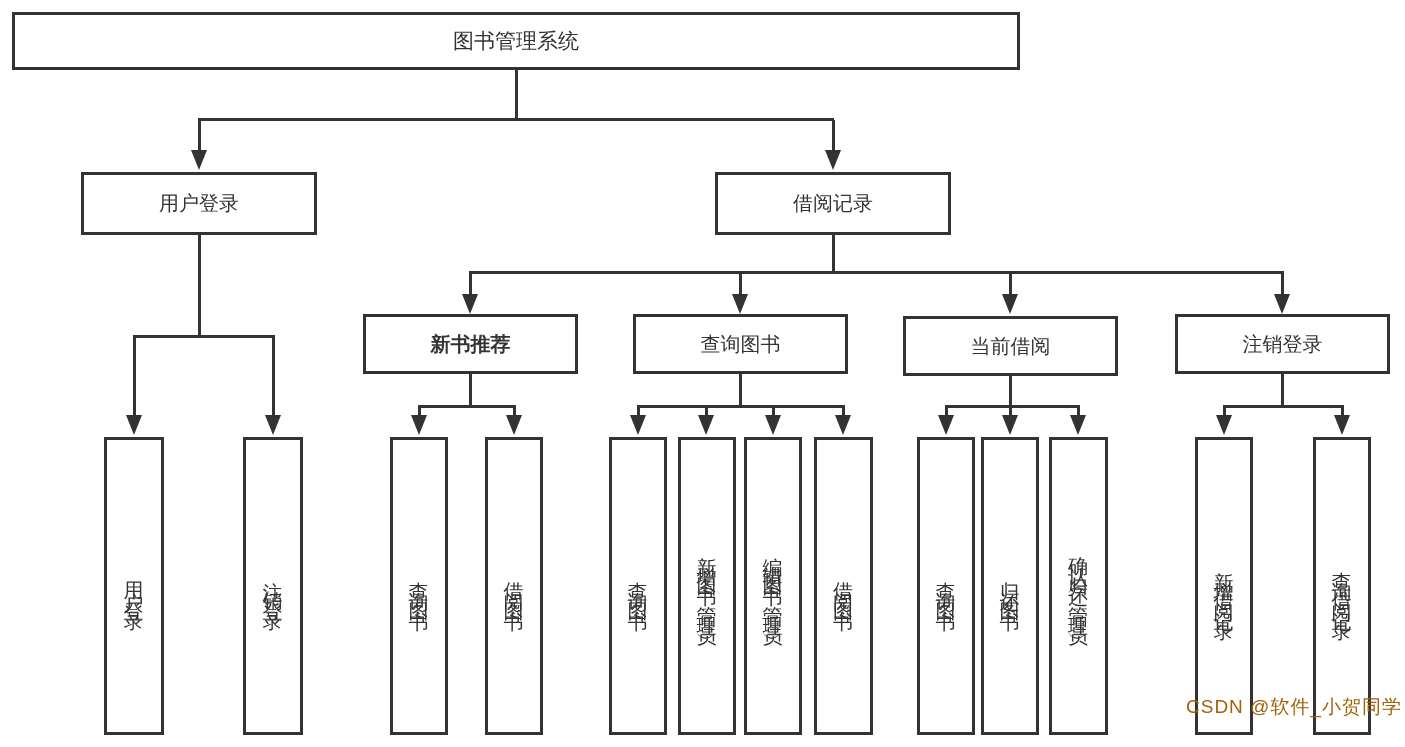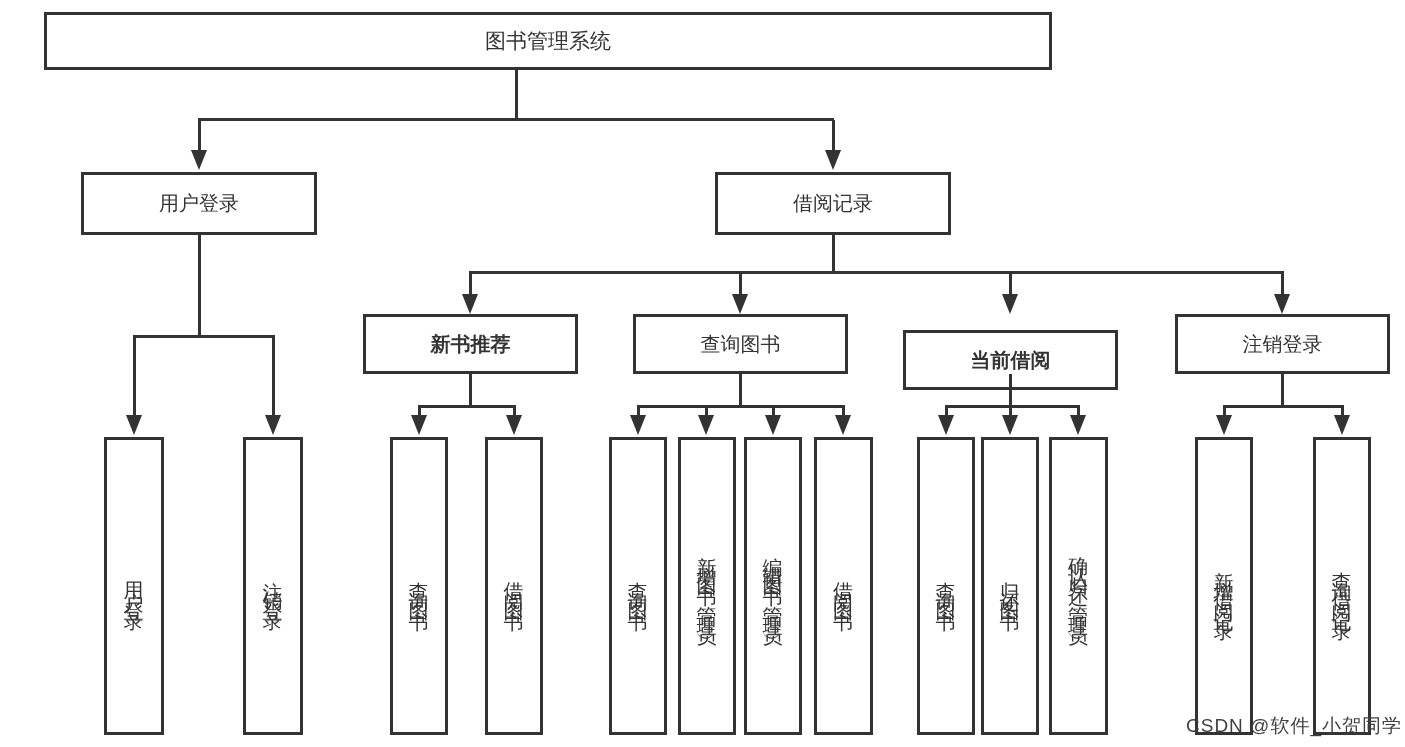--- a/index.html
+++ b/index.html
@@ -33,33 +33,33 @@
   .vline{position:absolute;width:3px;background:#333333;}
   .hline{position:absolute;height:3px;background:#333333;}
   .arrow{
     position:absolute;width:0;height:0;
     border-left:8px solid transparent;
     border-right:8px solid transparent;
     border-top:20px solid #333333;
   }
   .watermark{
     position:absolute;
-    left:1186px;top:713px;
+    left:1186px;top:694px;
     font-size:19px;
-    color:#404040;
+    color:#a16207;
     letter-spacing:1px;
     white-space:nowrap;
   }
 </style>
 </head>
 <body>
 
 <div id="canvas">
 
-  <div class="box title" style="left:12px;top:12px;width:1008px;height:58px;margin-left:32px;">
+  <div class="box title" style="left:12px;top:12px;width:1008px;height:58px;">
       <span>图书管理系统</span>
     </div>
 
   <div class="vline" style="left:515px;top:70px;height:50px;"></div>
   <div class="hline" style="left:198px;top:118px;width:636px;"></div>
   <div class="vline" style="left:198px;top:120px;height:32px;"></div>
   <div class="arrow" style="left:191px;top:150px;"></div>
   <div class="vline" style="left:832px;top:120px;height:32px;"></div>
   <div class="arrow" style="left:825px;top:150px;"></div>
 
@@ -90,21 +90,21 @@
   <div class="arrow" style="left:1274px;top:294px;"></div>
 
   <div class="box" style="left:363px;top:314px;width:215px;height:60px;font-weight:bold;">
       <span>新书推荐</span>
     </div>
 
   <div class="box" style="left:633px;top:314px;width:215px;height:60px;">
       <span>查询图书</span>
     </div>
 
-  <div class="box" style="left:903px;top:330px;width:215px;height:60px;font-weight:bold;">
+  <div class="box" style="left:903px;top:316px;width:215px;height:60px;">
       <span>当前借阅</span>
     </div>
 
   <div class="box" style="left:1175px;top:314px;width:215px;height:60px;">
       <span>注销登录</span>
     </div>
 
   <div class="vline" style="left:469px;top:374px;height:33px;"></div>
   <div class="hline" style="left:418px;top:405px;width:98px;"></div>
   <div class="vline" style="left:418px;top:408px;height:9px;"></div>

